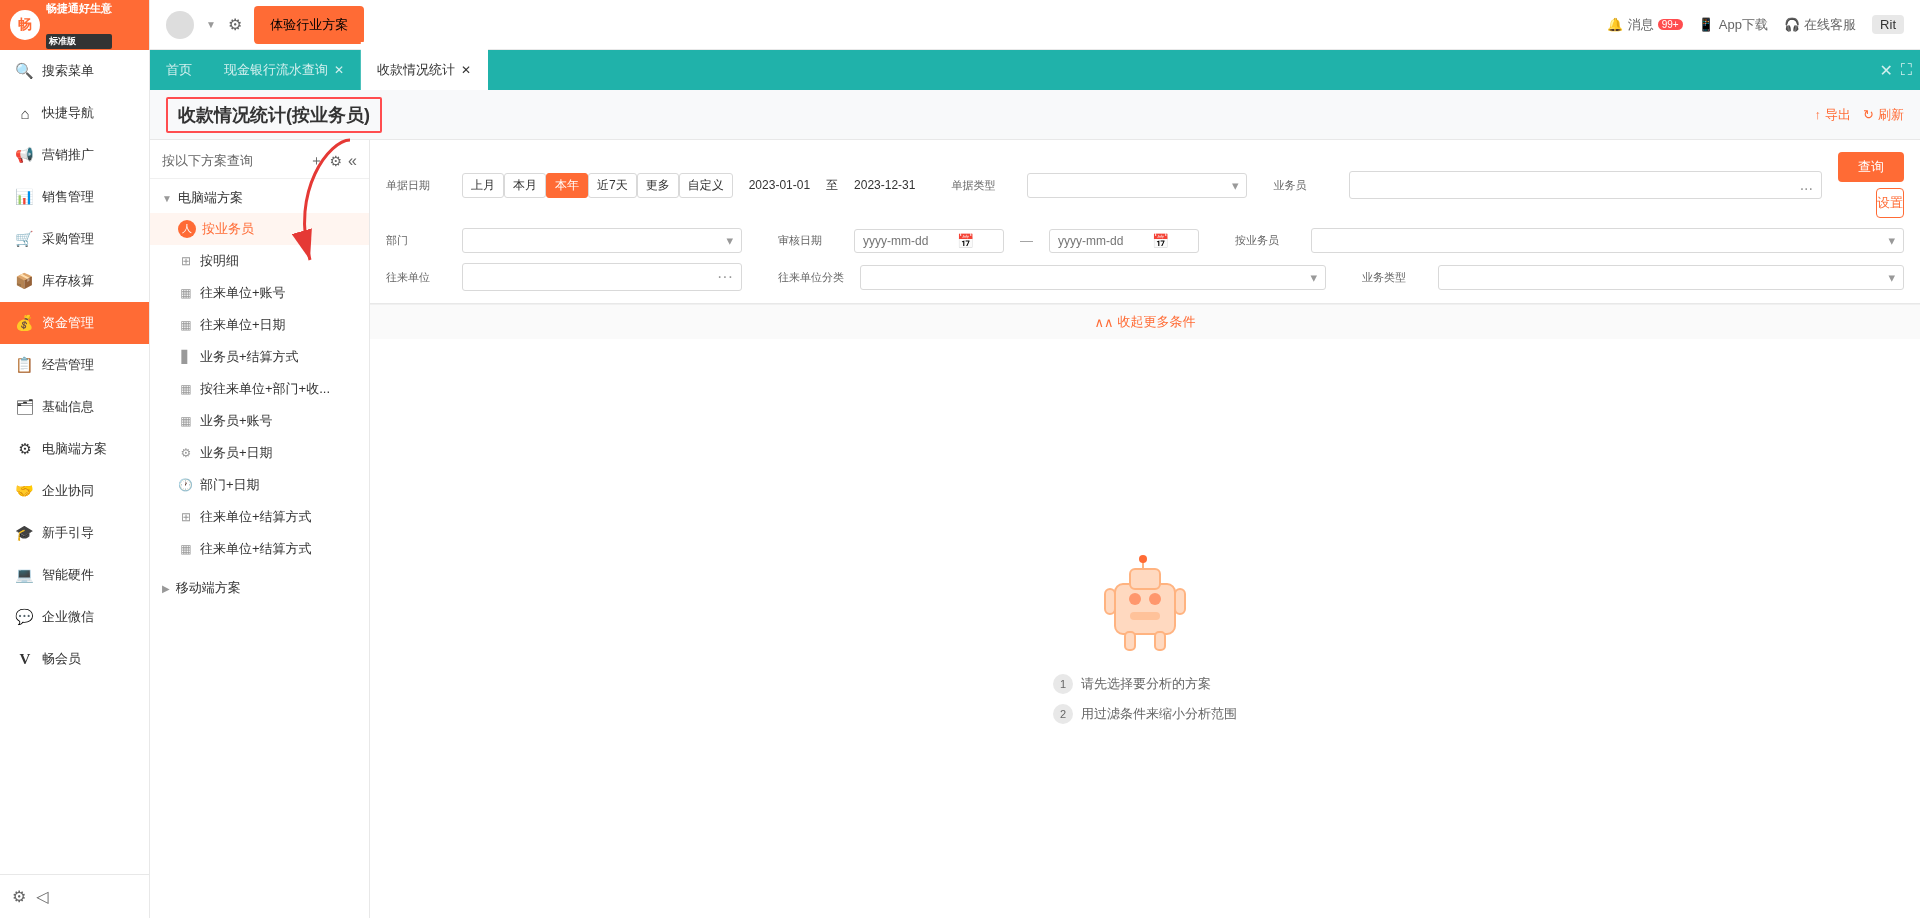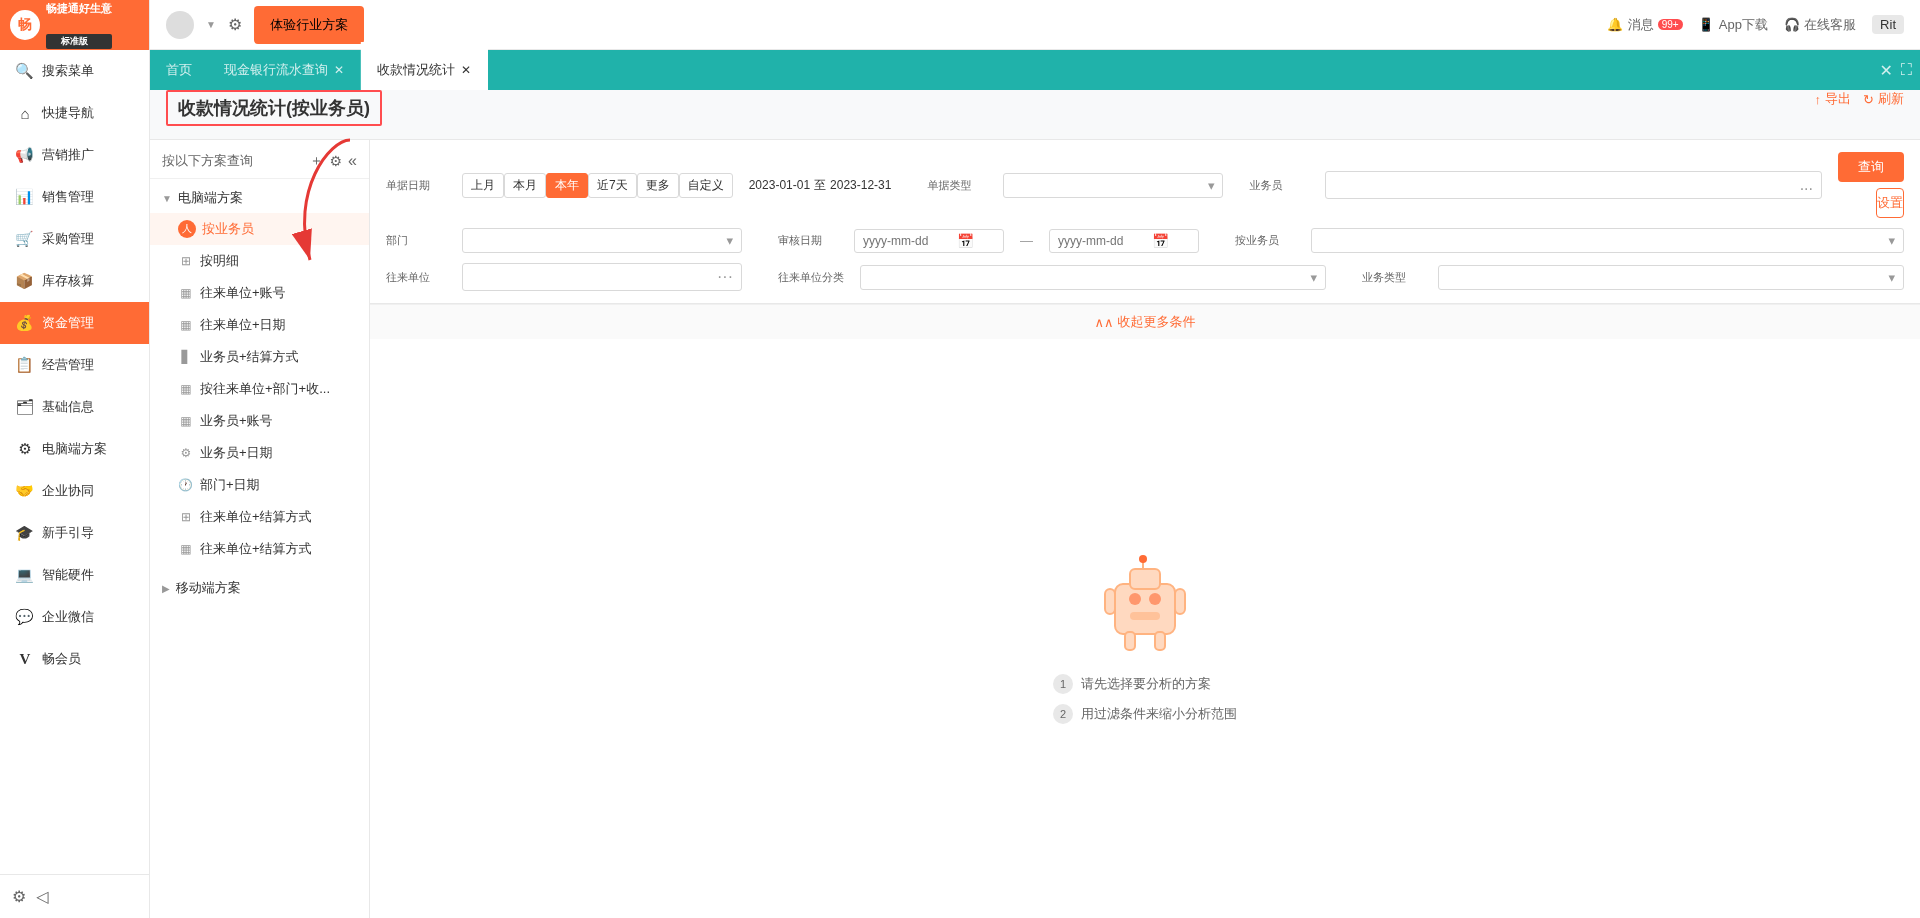--- a/index.html
+++ b/index.html
@@ -34,21 +34,21 @@
       align-items: center;
       justify-content: center;
       color: #ff6b35;
       font-weight: bold;
       font-size: 14px;
     }
     .sidebar-badge {
       font-size: 9px;
       background: #333;
       color: white;
-      padding: 1px 15px;
+      padding: 1px 3px;
       border-radius: 2px;
       margin-top: 18px;
     }
     .sidebar-nav {
       flex: 1;
       overflow-y: auto;
     }
     .sidebar-item {
       display: flex;
       align-items: center;
@@ -150,21 +150,21 @@
     .tab-close { font-size: 12px; color: inherit; cursor: pointer; }
     .tabbar-spacer { flex: 1; }
     .tabbar-controls { display: flex; align-items: center; padding: 0 8px; gap: 8px; }
     .tabbar-ctrl-btn { color: rgba(255,255,255,0.8); font-size: 16px; cursor: pointer; background: none; border: none; }
 
     
     .page-header {
       height: 50px;
       background: #f8f9fa;
       display: flex;
-      align-items: flex-start;
+      align-items: center;
       padding: 0 16px;
       border-bottom: 1px solid #e8e8e8;
       justify-content: space-between;
     }
     .page-title {
       font-size: 18px;
       font-weight: bold;
       color: #333;
       border: 2px solid #ff4d4f;
       padding: 4px 10px;
@@ -271,21 +271,21 @@
       background: #fff;
       cursor: pointer;
       font-size: 12px;
       color: #333;
     }
     .date-btn.active {
       background: #ff6b35;
       color: white;
       border-color: #ff6b35;
     }
-    .date-range { display: flex; align-items: center; gap: 4px; color: #333; font-size: 12px; }
+    .date-range { display: flex; align-items: center; gap: 16px; color: #333; font-size: 12px; }
     .filter-select {
       display: flex;
       align-items: center;
       gap: 4px;
       border: 1px solid #d9d9d9;
       border-radius: 3px;
       padding: 4px 8px;
       min-width: 180px;
       cursor: pointer;
       font-size: 13px;

